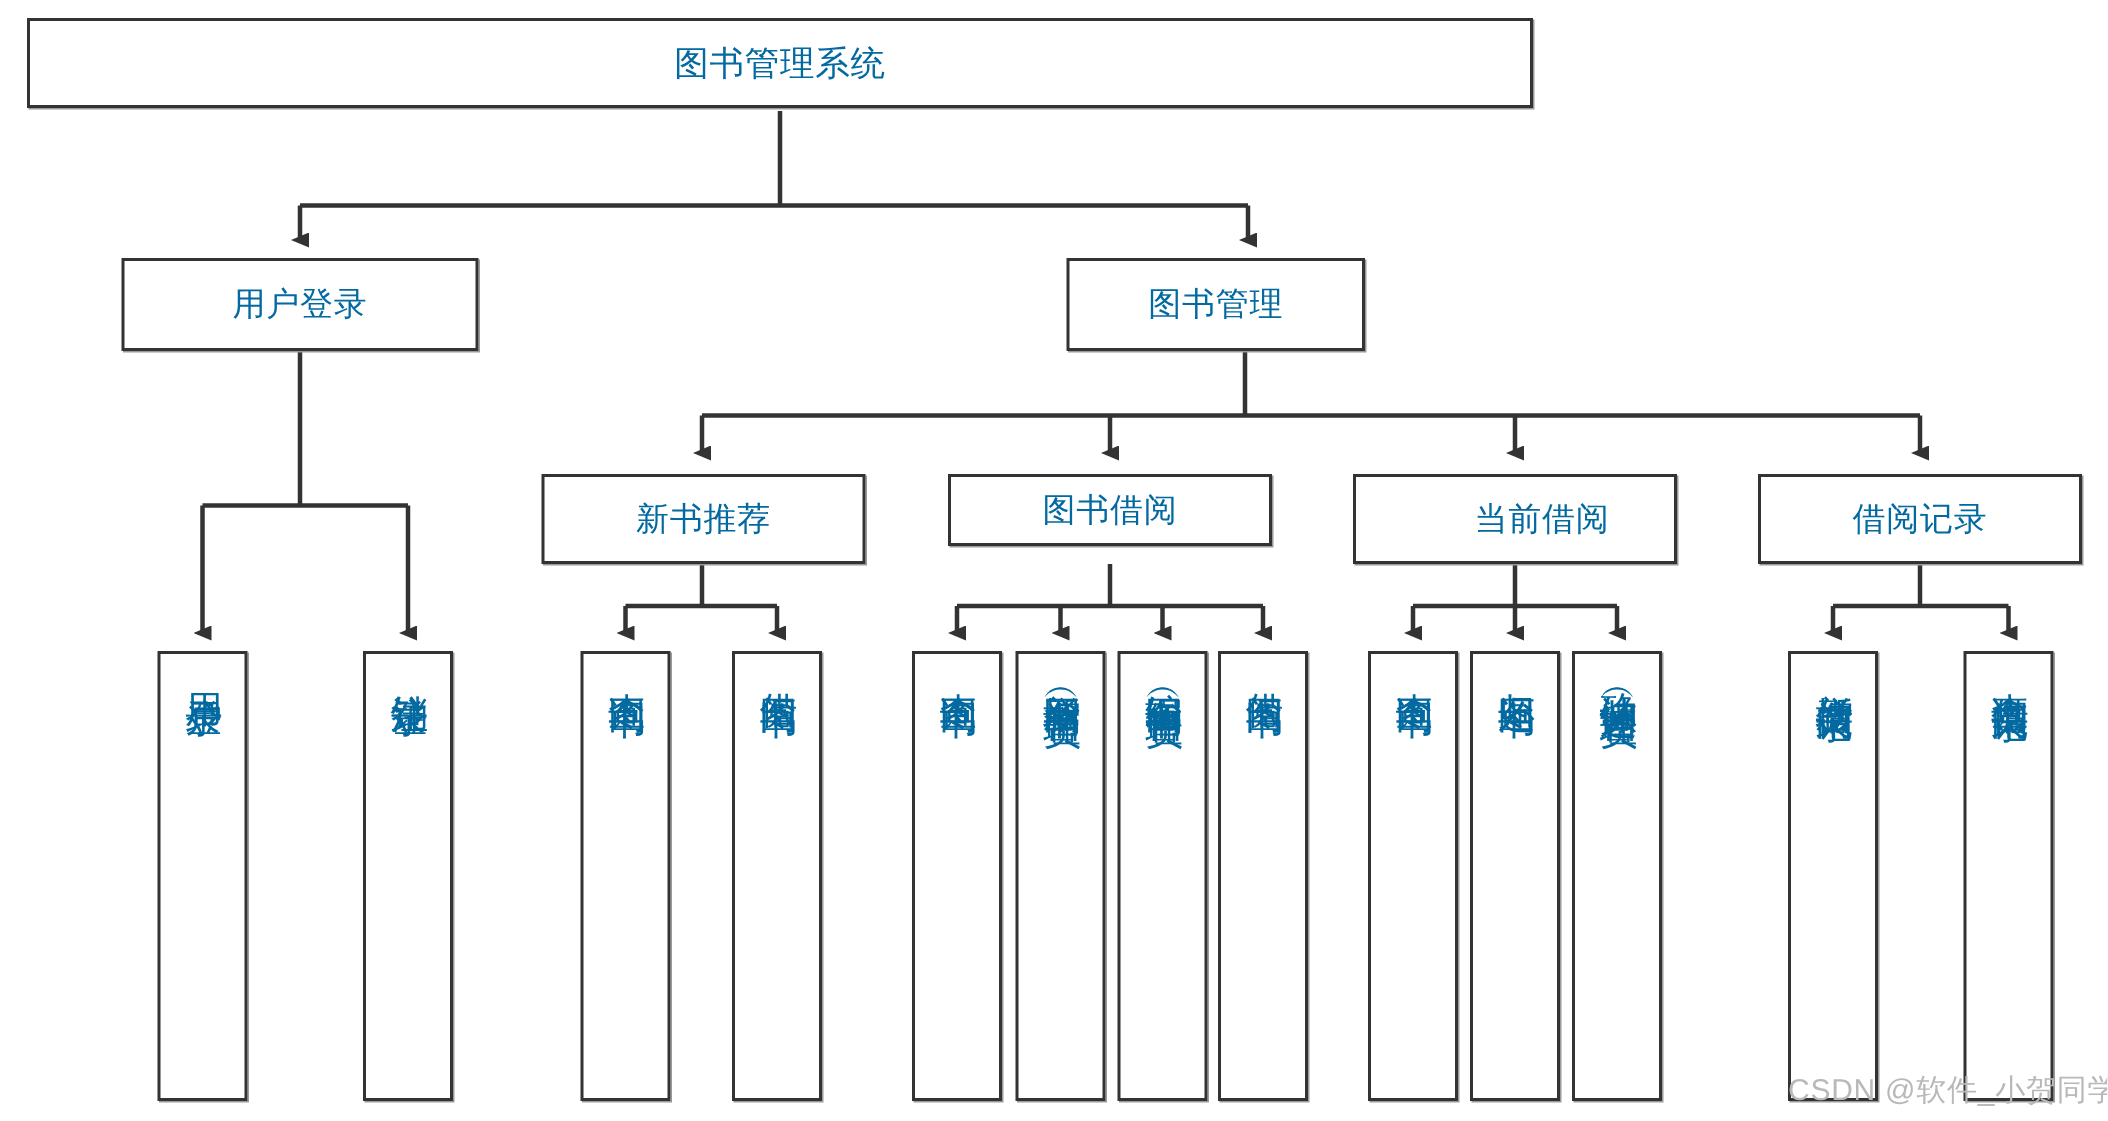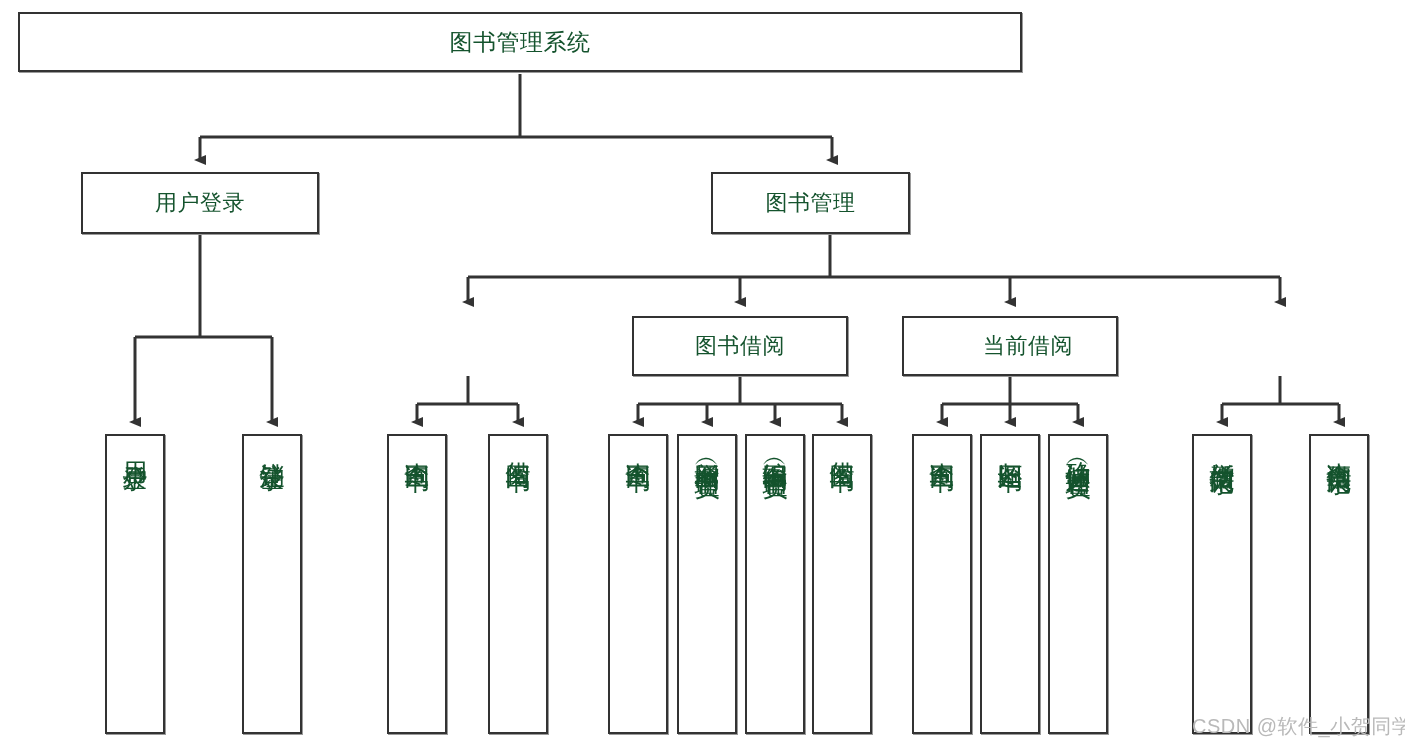--- a/index.html
+++ b/index.html
@@ -32,21 +32,21 @@
     border: 2px solid #333333;
     box-shadow: 1px 1px 0 #9a9a9a;
     display: flex;
     align-items: center;
     justify-content: center;
     color: #1a1a1a;
   }
   .node-label {
     display: block;
     text-align: center;
-    color: #14532d;
+    color: #0369a1;
     line-height: 1.05;
     letter-spacing: 0.5px;
   }
   
   .node-h .node-label {
     writing-mode: horizontal-tb;
     font-size: 22px;
   }
   .node-root .node-label { font-size: 23px; }
   
@@ -130,26 +130,32 @@
     <span class="node-label">图书管理系统</span>
   </div>
 
   <div class="node-box node-h" style="left:81px; top:172px; width:238px; height:62px;">
     <span class="node-label">用户登录</span>
   </div>
   <div class="node-box node-h" style="left:711px; top:172px; width:199px; height:62px;">
     <span class="node-label">图书管理</span>
   </div>
 
-  <div class="node-box node-h" style="left:632px; top:316px; width:216px; height:60px;">
+  <div class="node-box node-h" style="left:361px; top:316px; width:216px; height:60px;">
+    <span class="node-label">新书推荐</span>
+  </div>
+  <div class="node-box node-h" style="left:632px; top:316px; width:216px; height:48px;">
     <span class="node-label">图书借阅</span>
   </div>
   <div class="node-box node-h" style="left:902px; top:316px; width:216px; height:60px;padding-left:36px;">
     <span class="node-label">当前借阅</span>
   </div>
+  <div class="node-box node-h" style="left:1172px; top:316px; width:216px; height:60px;">
+    <span class="node-label">借阅记录</span>
+  </div>
 
   <div class="node-box node-v" style="left:105px; top:434px; width:60px; height:300px;">
     <span class="node-label">用户登录</span>
   </div>
   <div class="node-box node-v" style="left:242px; top:434px; width:60px; height:300px;">
     <span class="node-label">注销登录</span>
   </div>
 
   <div class="node-box node-v" style="left:387px; top:434px; width:60px; height:300px;">
     <span class="node-label">查询图书</span>

